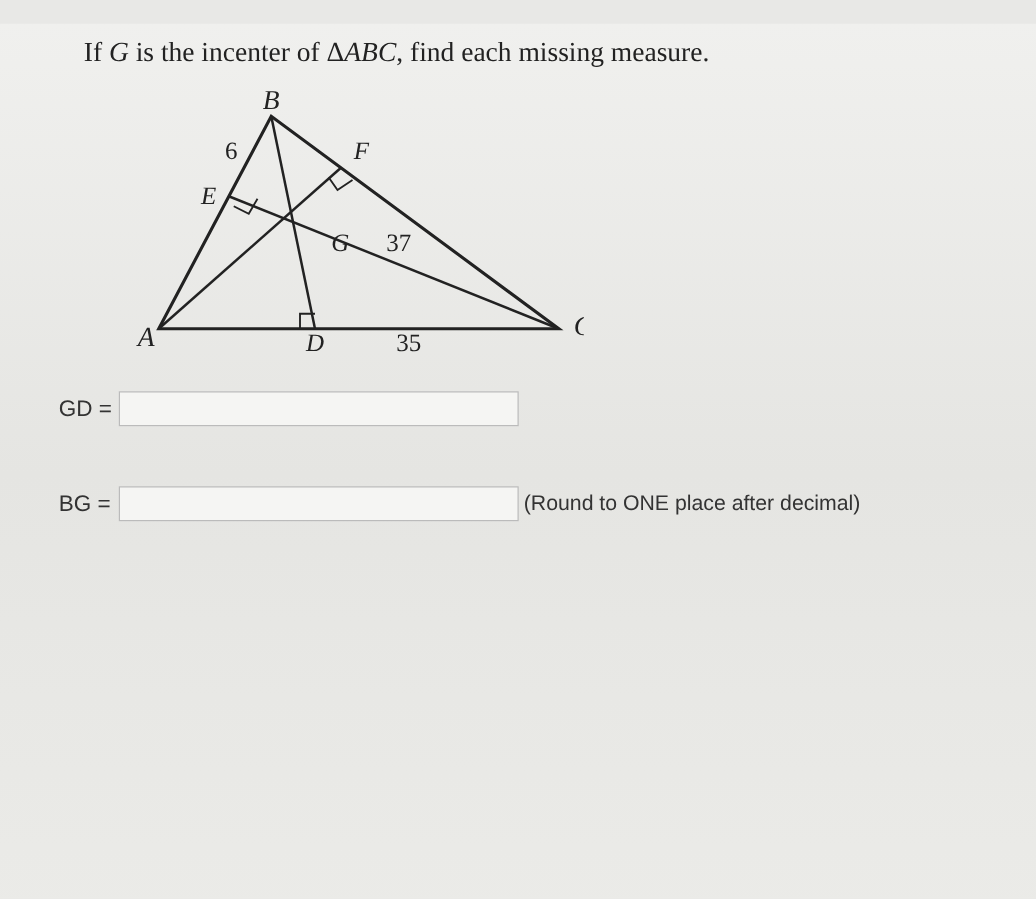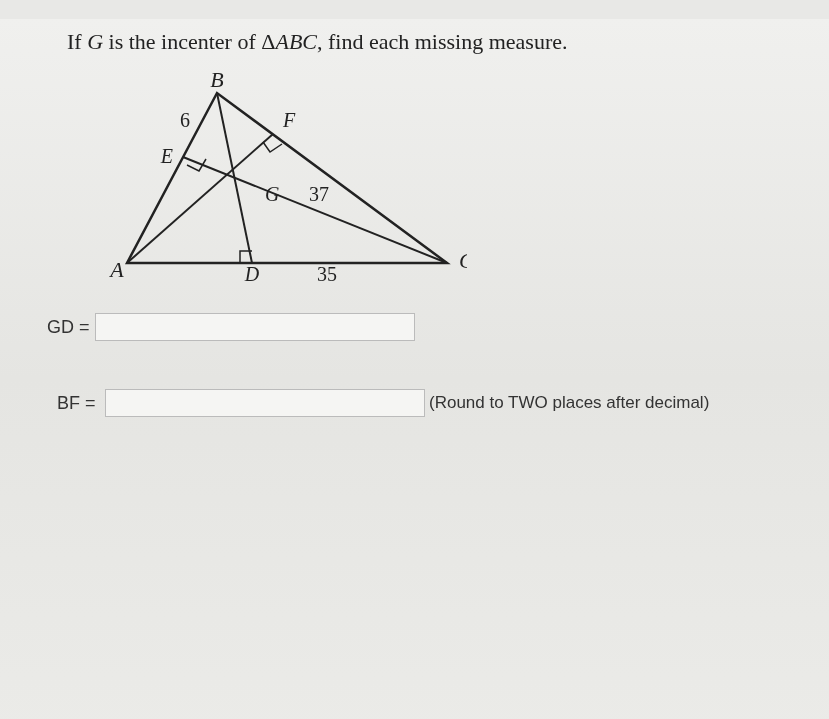--- a/index.html
+++ b/index.html
@@ -107,23 +107,23 @@
   </svg>
 
   <div class="answers">
 
     <div class="answer-row">
       <span class="answer-label">GD =</span>
       <input class="answer-input" type="text" value="" style="">
       <span class="hint"></span>
     </div>
 
+    <div class="answer-row">
+      <span class="answer-label">BG =</span>
+      <input class="answer-input" type="text" value="" style="">
+      <span class="hint">(Round to ONE place after decimal)</span>
+    </div>
 
 
-    <div class="answer-row" style="margin-left:10px; margin-bottom:0;">
-      <span class="answer-label">BF =</span>
-      <input class="answer-input" type="text" value="" style="">
-      <span class="hint">(Round to TWO places after decimal)</span>
-    </div>
 
   </div>
 
 </div>
 
 </body></html>

